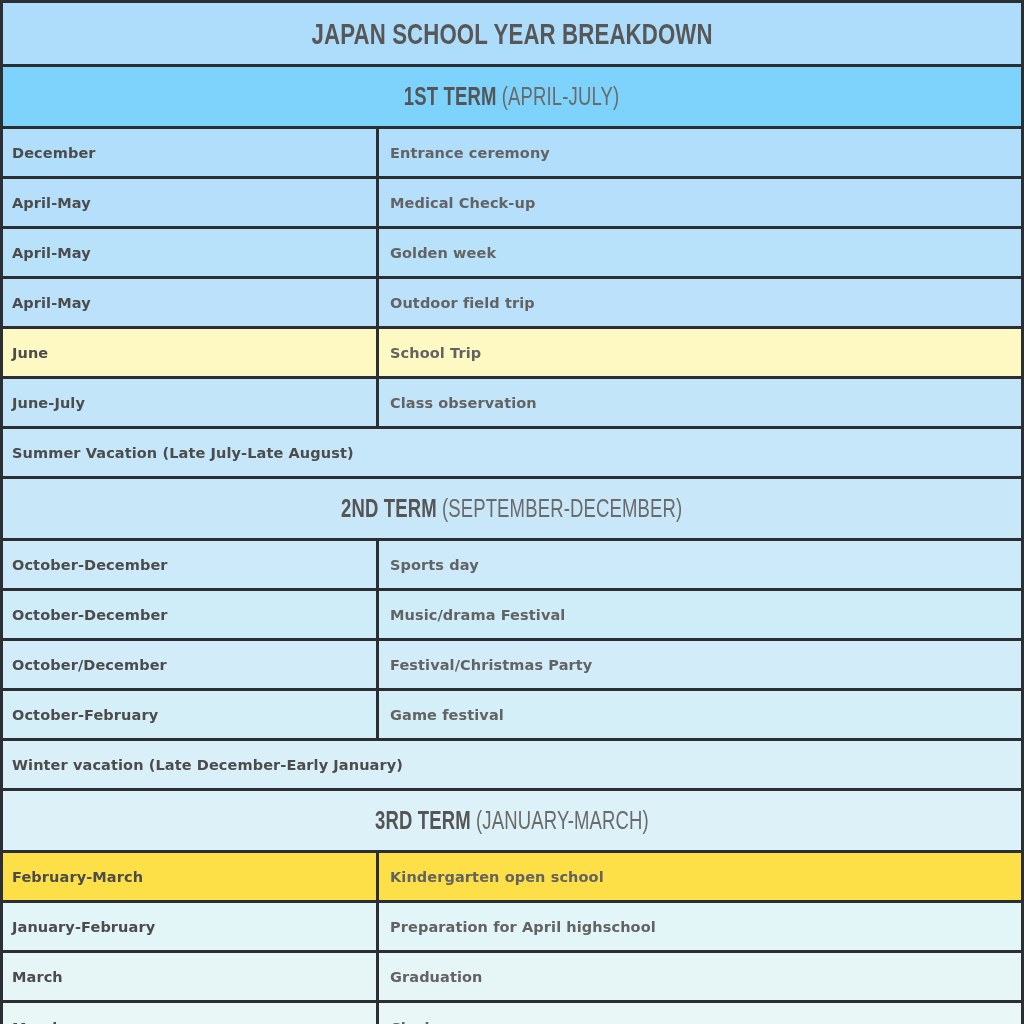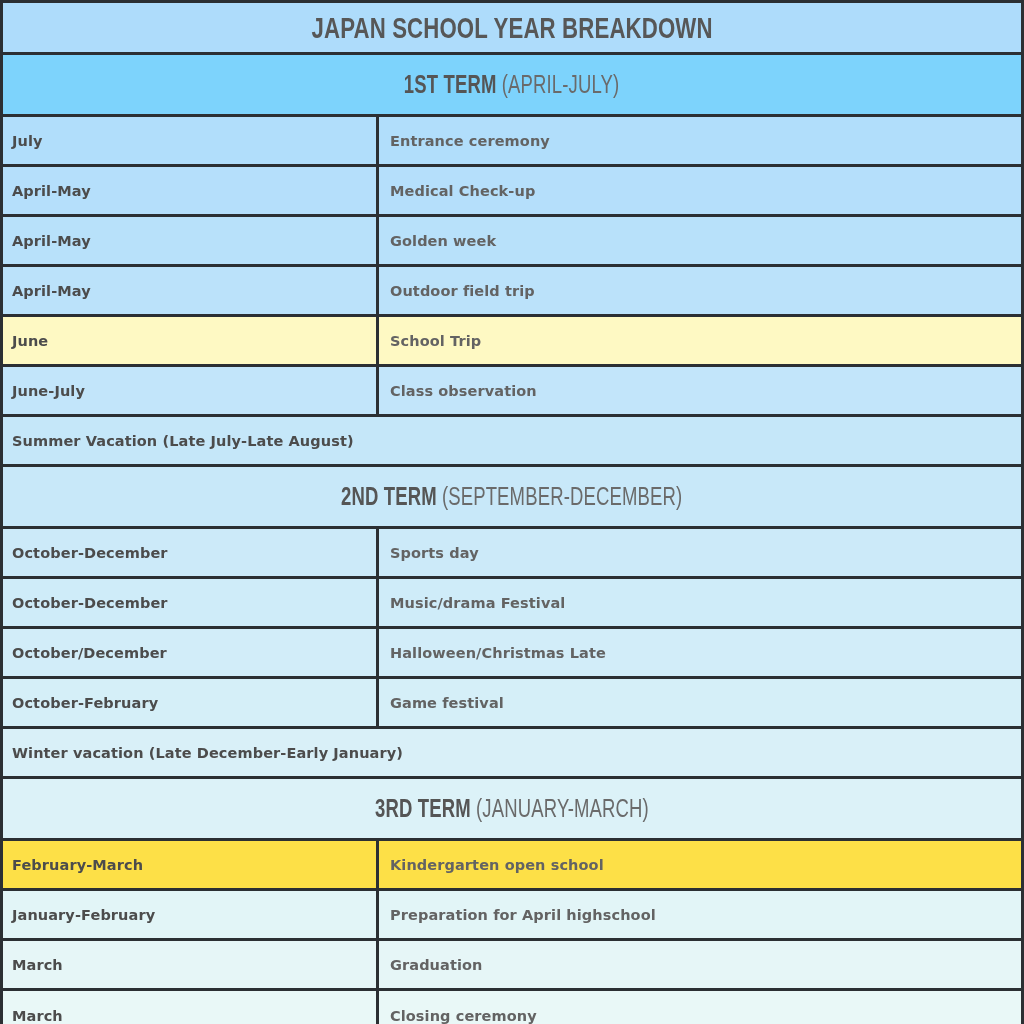--- a/index.html
+++ b/index.html
@@ -35,21 +35,21 @@
     border-bottom: 3px solid #2b2f33;
     display: flex;
     align-items: center;
     flex: 0 0 auto;
     overflow: hidden;
   }
   .row.last { border-bottom: none; }
 
   
   .row.title {
-    height: 52px;
+    height: 64px;
     justify-content: center;
   }
   .title-text {
     font-family: "Liberation Sans Narrow", "Liberation Sans", sans-serif;
     font-weight: bold;
     font-size: 30px;
     letter-spacing: 0.2px;
     color: #575757;
     transform: scaleX(0.74);
     transform-origin: center center;
@@ -131,21 +131,21 @@
   <div class="row title" style="background: rgb(174, 220, 251);">
     <span class="title-text">JAPAN SCHOOL YEAR BREAKDOWN</span>
   </div>
 
   <div id="body-slot">
       <div class="row term" style="background: #7dd3fc;">
         <span class="term-inner"><span class="term-strong">1ST TERM</span><span class="term-paren">(APRIL-JULY)</span></span>
       </div>
       <div class="row data" style="background: rgb(177, 222, 251);">
         <div class="cell-left">
-          <span class="lbl">July</span>
+          <span class="lbl">December</span>
         </div>
         <div class="cell-right">
           <span class="val">Entrance ceremony</span>
         </div>
       </div>
       <div class="row data" style="background: rgb(181, 223, 251);">
         <div class="cell-left">
           <span class="lbl">April-May</span>
         </div>
         <div class="cell-right">
@@ -204,21 +204,21 @@
         </div>
         <div class="cell-right">
           <span class="val">Music/drama Festival</span>
         </div>
       </div>
       <div class="row data" style="background: rgb(210, 237, 249);">
         <div class="cell-left">
           <span class="lbl">October/December</span>
         </div>
         <div class="cell-right">
-          <span class="val">Halloween/Christmas Late</span>
+          <span class="val">Festival/Christmas Party</span>
         </div>
       </div>
       <div class="row data" style="background: rgb(213, 239, 248);">
         <div class="cell-left">
           <span class="lbl">October-February</span>
         </div>
         <div class="cell-right">
           <span class="val">Game festival</span>
         </div>
       </div>

